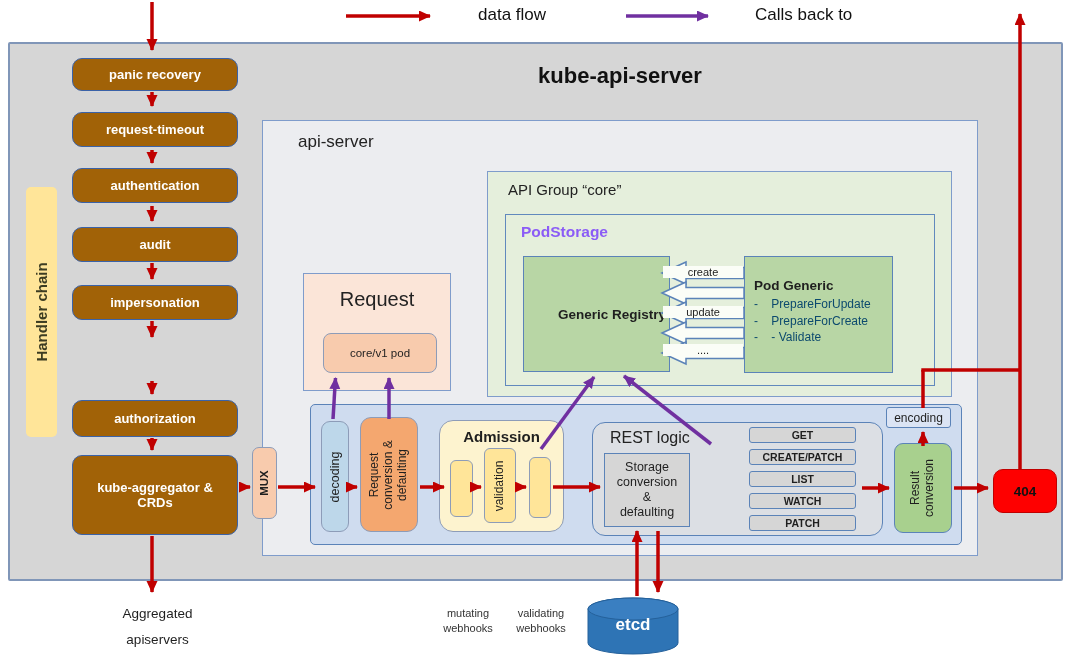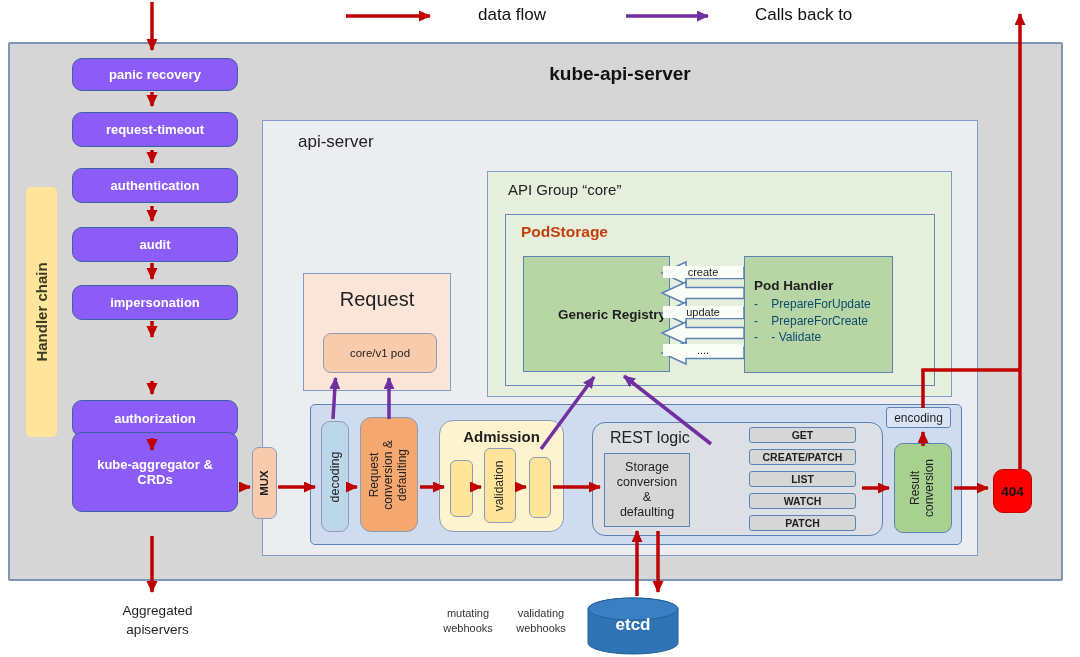--- a/index.html
+++ b/index.html
@@ -12,41 +12,41 @@
   .preline { white-space:pre-line; }
   
   .outer-box { background:#d6d6d6; border:2px solid #8096b8; border-radius:2px; }
   .apiserver-box { background:#ecedf0; border:1.5px solid #7f9ccb; }
   .pipeline-box { background:#cfdcef; border:1.5px solid #5b83b8; border-radius:5px; }
   .apigroup-box { background:#e5efdc; border:1.5px solid #7f9ccb; }
   .podstorage-box { background:#e5efdc; border:1.5px solid #6189bd; }
   .green-box { background:#b8d6a5; border:1.5px solid #5b83b8;padding-left:31px; }
   .scheme-box { background:#fbe5d8; border:1.5px solid #7f9ccb; }
   .peach-box { background:#f8cbad; border:1.5px solid #8d9cb8; border-radius:8px; }
-  .handler-item { background:#8b5cf6; border:1px solid #3a62a8; border-radius:10px; color:#ffffff;
+  .handler-item { background:#a16207; border:1px solid #3a62a8; border-radius:10px; color:#ffffff;
                   font-size:13px; font-weight:600; }
   .yellow-tag { background:#ffe599; border-radius:5px; }
   .admission-box { background:#fdf3cf; border:1.5px solid #8d9cb8; border-radius:14px; }
   .yellow-small { background:#ffe599; border:1.5px solid #8d9cb8; border-radius:6px; }
   .restlogic-box { background:#dcdfe4; border:1.5px solid #5b83b8; border-radius:13px; }
   .gray-small { background:#d6d6d6; border:1.5px solid #5b83b8; }
   .verb-btn { background:#d6d6d6; border:1.2px solid #5b83b8; border-radius:3px;
               font-size:10.5px; font-weight:600; }
   .encoding-box { background:#dbe4f4; border:1.5px solid #5b83b8; border-radius:3px; font-size:12px; }
   .result-box { background:#a8d08e; border:1.5px solid #5b83b8; border-radius:9px; }
   .error-box { background:#fe0000; border:1px solid #c00000; border-radius:10px;
                color:#111; font-size:13.5px; font-weight:bold; }
   .blue-vert { background:#bdd7ea; border:1.5px solid #8d9cb8; border-radius:9px; }
   .orange-vert { background:#f4a76f; border:1.5px solid #8d9cb8; border-radius:11px; }
   
   .vwrap { position:absolute; box-sizing:border-box; }
   .vtext { position:absolute; left:50%; top:50%; transform:translate(-50%,-50%) rotate(-90deg);
            text-align:center; line-height:1.15; }
   
-  .title-lbl { font-size:19px; font-weight:bold; color:#111; }
+  .title-lbl { font-size:22px; font-weight:bold; color:#111; }
   .section-lbl { font-size:17px; color:#222;margin-left:16px; }
   .legend-lbl { font-size:17px; color:#111; }
   .call-lbl { position:absolute; z-index:60; font-size:11px; color:#222; text-align:center; }
   svg.overlay { position:absolute; left:0; top:0; z-index:50; pointer-events:none; }
   .ps-item { white-space:pre; font-size:12px; line-height:16.5px; color:#0c4a6e; }
 </style>
 </head>
 <body>
 
 <div id="canvas">
@@ -72,47 +72,47 @@
     </div>
   <div class="abs handler-item ctr" style="left:72px; top:227px; width:166px; height:35px;">
       <span>audit</span>
     </div>
   <div class="abs handler-item ctr" style="left:72px; top:285px; width:166px; height:35px;">
       <span>impersonation</span>
     </div>
   <div class="abs handler-item ctr" style="left:72px; top:400px; width:166px; height:37px;">
       <span>authorization</span>
     </div>
-  <div class="abs handler-item ctr preline" style="left:72px; top:432px; width:166px; height:80px;"><span class="preline">kube-aggregator &amp;
+  <div class="abs handler-item ctr preline" style="left:72px; top:455px; width:166px; height:80px;"><span class="preline">kube-aggregator &amp;
 CRDs</span></div>
 
-  <div class="abs preline" style="left:100px; top:601px; width:115px; text-align:center; font-size:13.5px; line-height:19px;">Aggregated
+  <div class="abs preline" style="left:100px; top:601px; width:115px; text-align:center; font-size:13.5px; line-height:26px;">Aggregated
 apiservers</div>
 
   <div class="abs apiserver-box" style="left:262px; top:120px; width:716px; height:436px;"></div>
   <span class="abs section-lbl" style="left:282px; top:132px;">api-server</span>
 
   <div class="abs scheme-box" style="left:303px; top:273px; width:148px; height:118px;"></div>
   <div class="abs" style="left:303px; top:288px; width:148px; text-align:center; font-size:20px; color:#222;">Request</div>
   <div class="abs peach-box ctr" style="left:323px; top:333px; width:114px; height:40px; font-size:11.5px;">
       <span>core/v1 pod</span>
     </div>
 
   <div class="abs apigroup-box" style="left:487px; top:171px; width:465px; height:226px;"></div>
   <span class="abs" style="left:508px; top:181px; font-size:15px; color:#222;">API Group “core”</span>
 
   <div class="abs podstorage-box" style="left:505px; top:214px; width:430px; height:172px;"></div>
-  <span class="abs" style="left:521px; top:223px; font-size:15.5px; font-weight:600; color:#c2410c;">PodStorage</span>
+  <span class="abs" style="left:521px; top:223px; font-size:15.5px; font-weight:600; color:#8b5cf6;">PodStorage</span>
 
   <div class="abs green-box ctr" style="left:523px; top:256px; width:147px; height:116px; font-size:13.5px; font-weight:600;">
       <span>Generic Registry</span>
     </div>
 
   <div class="abs green-box" style="left:744px; top:256px; width:149px; height:117px; padding:21px 0 0 9px;">
-    <div style="font-size:13.5px; font-weight:bold; margin-bottom:3px;">Pod Handler</div>
+    <div style="font-size:13.5px; font-weight:bold; margin-bottom:3px;">Pod Generic</div>
     <div class="ps-item">-    PrepareForUpdate</div>
     <div class="ps-item">-    PrepareForCreate</div>
     <div class="ps-item">-    - Validate</div>
   </div>
 
   <span class="call-lbl" style="left:663px; top:266px; width:80px; background:#fbfdf7;">create</span>
   <span class="call-lbl" style="left:663px; top:306px; width:80px; background:#fbfdf7;">update</span>
   <span class="call-lbl" style="left:663px; top:344px; width:80px; background:#fbfdf7;">....</span>
 
   <div class="abs pipeline-box" style="left:310px; top:404px; width:652px; height:141px;"></div>
@@ -162,21 +162,21 @@
     </div>
 
   <div class="abs encoding-box ctr" style="left:886px; top:407px; width:65px; height:21px;">
       <span>encoding</span>
     </div>
   <div class="vwrap result-box" style="left:894px; top:443px; width:58px; height:90px;">
     <div class="vtext preline" style="width:90px; font-size:12px;">Result
 conversion</div>
   </div>
 
-  <div class="abs error-box ctr" style="left:993px; top:469px; width:39px; height:44px;">
+  <div class="abs error-box ctr" style="left:993px; top:469px; width:64px; height:44px;">
       <span>404</span>
     </div>
 
   <div class="abs" style="left:586px; top:596px; width:94px; height:60px;">
     <svg width="94" height="60" viewBox="0 0 94 60">
       <path d="M2,13 A45,11 0 0 1 92,13 L92,47 A45,11 0 0 1 2,47 Z" fill="#2e74b5" stroke="#25619b" stroke-width="1"></path>
       <ellipse cx="47" cy="13" rx="45" ry="11" fill="#3a7fc1" stroke="#25619b" stroke-width="1"></ellipse>
     </svg>
     <span class="abs" style="left:0; top:19px; width:94px; text-align:center; color:#ffffff; font-size:17px; font-weight:bold;">etcd</span>
   </div>

